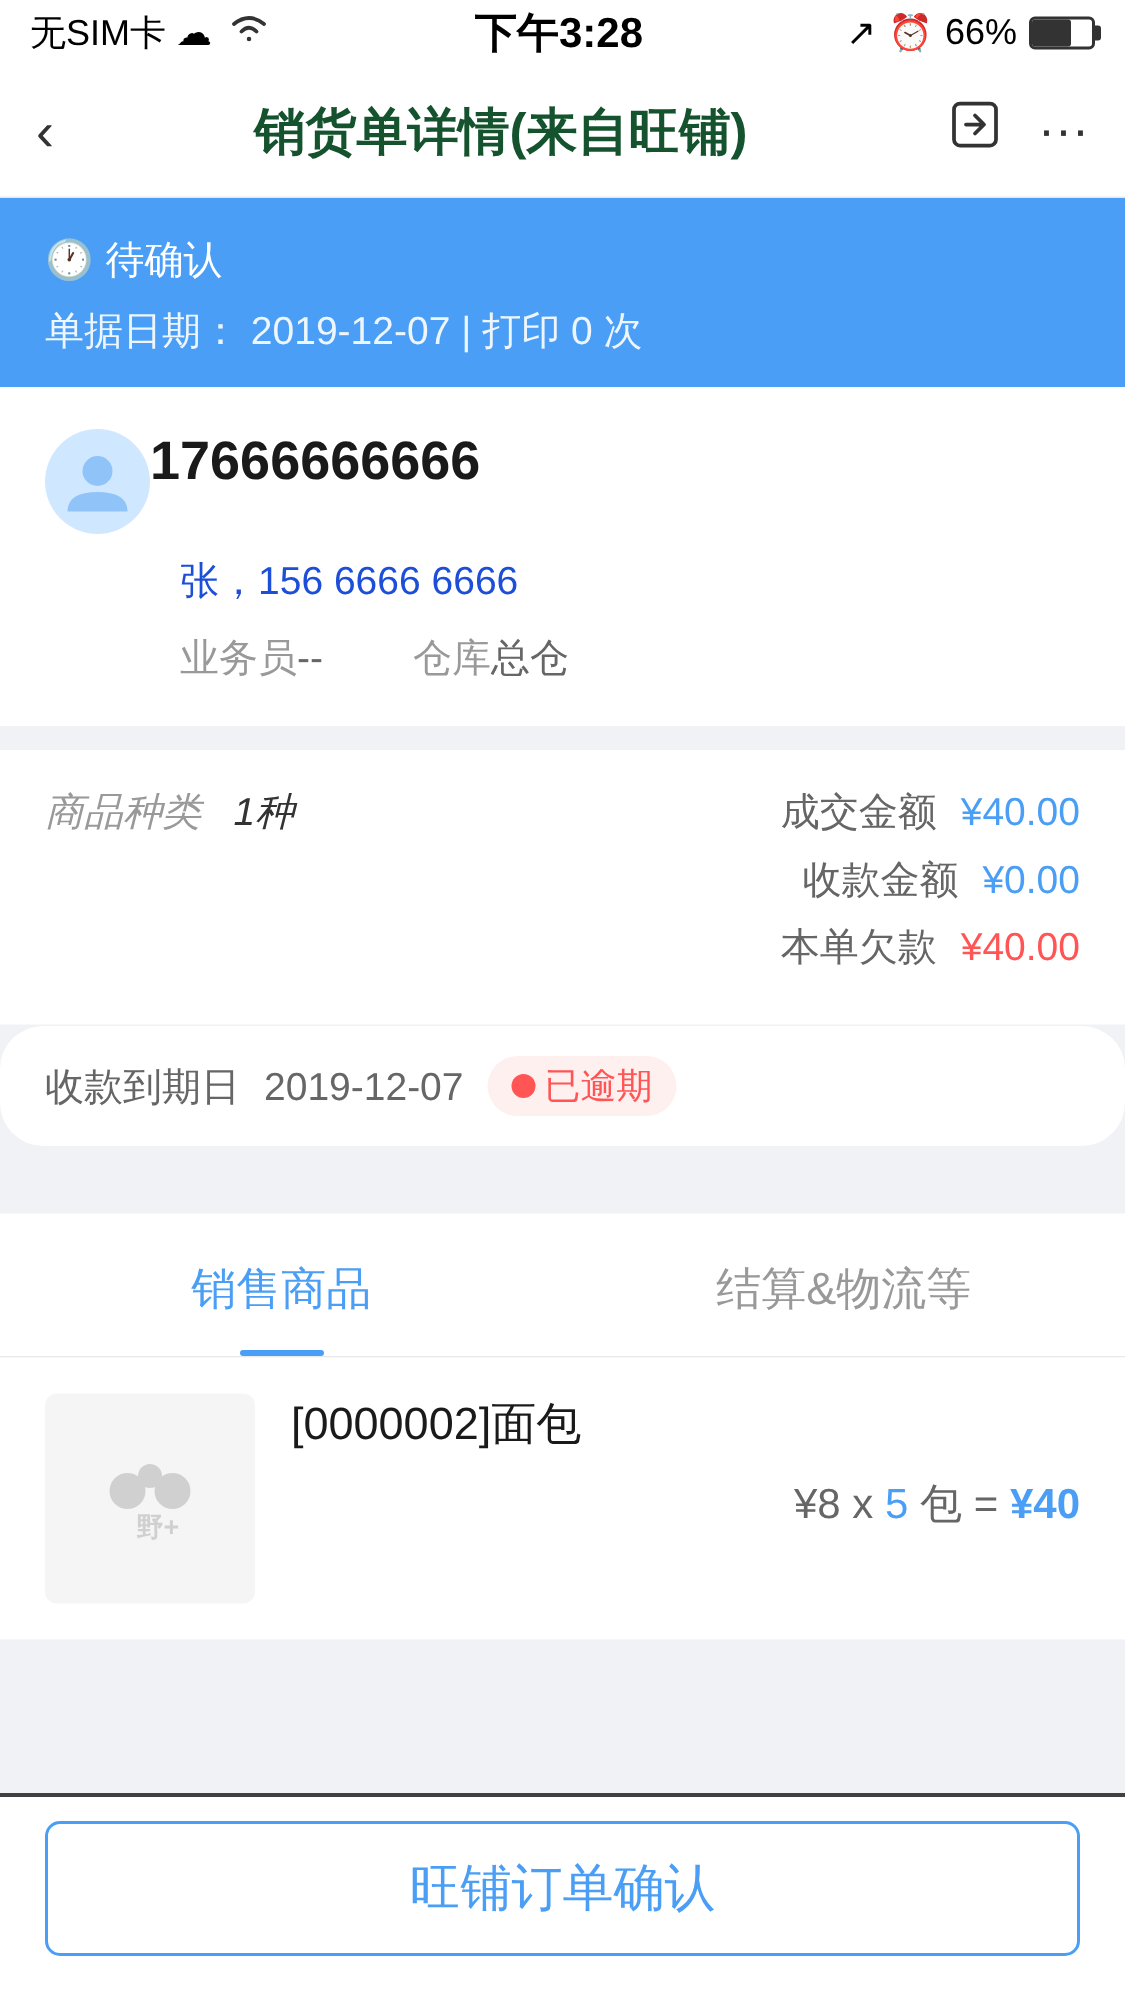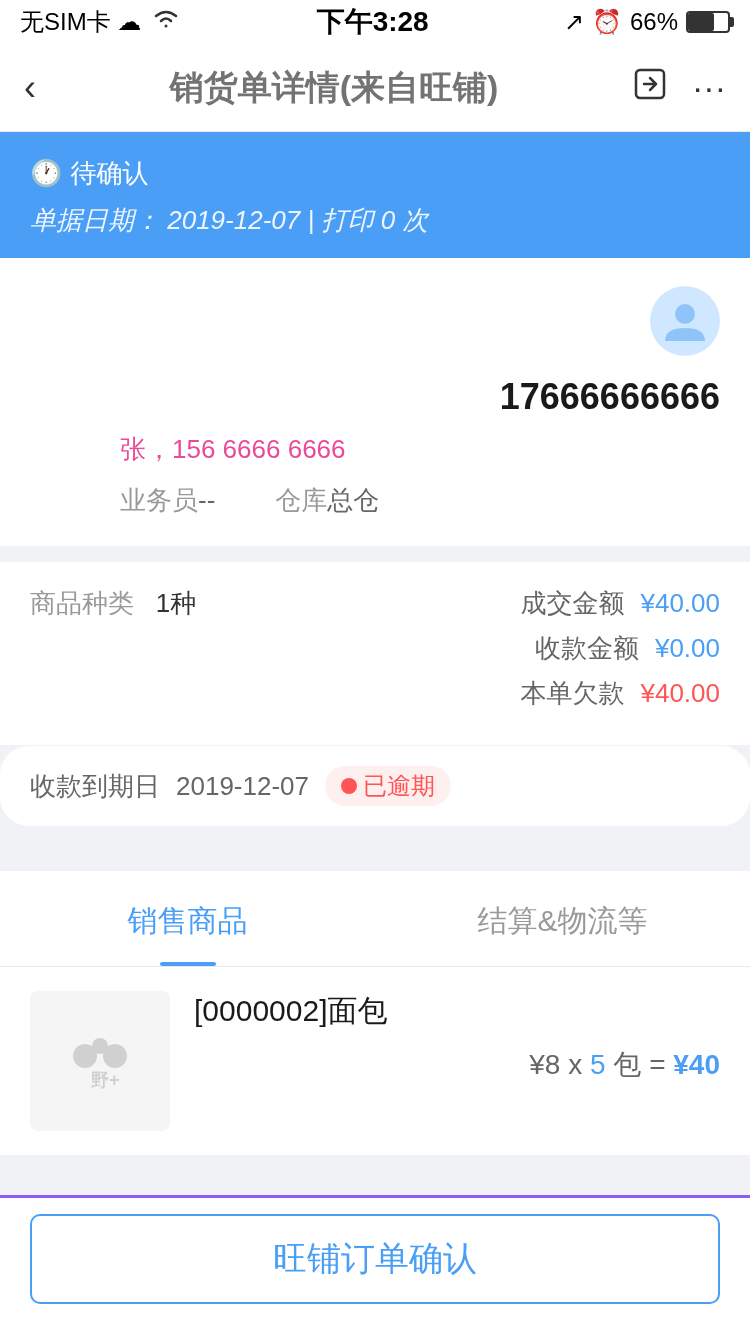--- a/index.html
+++ b/index.html
@@ -33,21 +33,21 @@
       width: 750px;
       height: 88px;
       background: #fff;
       display: flex;
       align-items: center;
       justify-content: space-between;
       padding: 0 24px;
       border-bottom: 1px solid #e8e8e8;
     }
     .nav-back { font-size: 36px; color: #333; }
-    .nav-title { font-size: 34px; font-weight: 600; color: #737373; }
+    .nav-title { font-size: 34px; font-weight: 600; color: #14532d; }
     .nav-actions { display: flex; align-items: center; gap: 24px; }
     .nav-icon { font-size: 34px; color: #333; }
 
     
     .order-header {
       background: #4a9ef5;
       padding: 24px 30px 20px;
       margin: 0;
     }
     .order-header-top {
@@ -67,56 +67,53 @@
     .order-status {
       color: #fff;
       font-size: 26px;
       display: flex;
       align-items: center;
       gap: 8px;
     }
     .order-date {
       color: rgba(255,255,255,0.9);
       font-size: 26px;
-      font-style: italic;
     }
 
     
     .customer-section {
       background: #fff;
       padding: 28px 30px;
       margin-top: 0;
     }
     .customer-info {
       display: flex;
-      align-items: flex-end;
-      gap: 20px;
+      align-items: flex-start;
       margin-bottom: 14px;
-      flex-direction: column;
     }
     .customer-avatar {
       width: 70px;
       height: 70px;
       border-radius: 50%;
       background: #d0e8ff;
       display: flex;
       align-items: center;
       justify-content: center;
     }
     .avatar-icon {
       width: 50px;
       height: 50px;
     }
     .customer-phone {
       font-size: 36px;
       font-weight: 600;
       color: #1a1a1a;
     }
     .customer-name {
-      color: #ec4899;
+      color: #1d4ed8;
       font-size: 26px;
       padding-left: 90px;
       margin-bottom: 16px;
     }
     .customer-meta {
       display: flex;
       align-items: center;
       gap: 60px;
       padding-left: 90px;
     }
@@ -137,21 +134,21 @@
     
     .summary-section {
       background: #fff;
       padding: 24px 30px;
     }
     .summary-row {
       display: flex;
       justify-content: space-between;
       align-items: flex-start;
     }
-    .summary-left { font-size: 26px; color: #666; }
+    .summary-left { font-size: 26px; color: #666; font-style: italic; }
     .summary-left-label { color: #999; font-size: 26px; }
     .summary-left-value { font-size: 26px; color: #333; }
     .summary-right {
       text-align: right;
     }
     .summary-item {
       display: flex;
       justify-content: flex-end;
       align-items: center;
       gap: 16px;
@@ -265,21 +262,21 @@
     }
 
     
     .bottom-bar {
       position: fixed;
       bottom: 0;
       left: 0;
       width: 750px;
       background: #fff;
       padding: 16px 30px 30px;
-      border-top: 3px solid #8b5cf6;
+      border-top: 3px solid #404040;
     }
     .confirm-btn {
       width: 100%;
       height: 90px;
       border: 2px solid #4a9ef5;
       border-radius: 10px;
       background: #fff;
       color: #4a9ef5;
       font-size: 34px;
       font-weight: 500;

